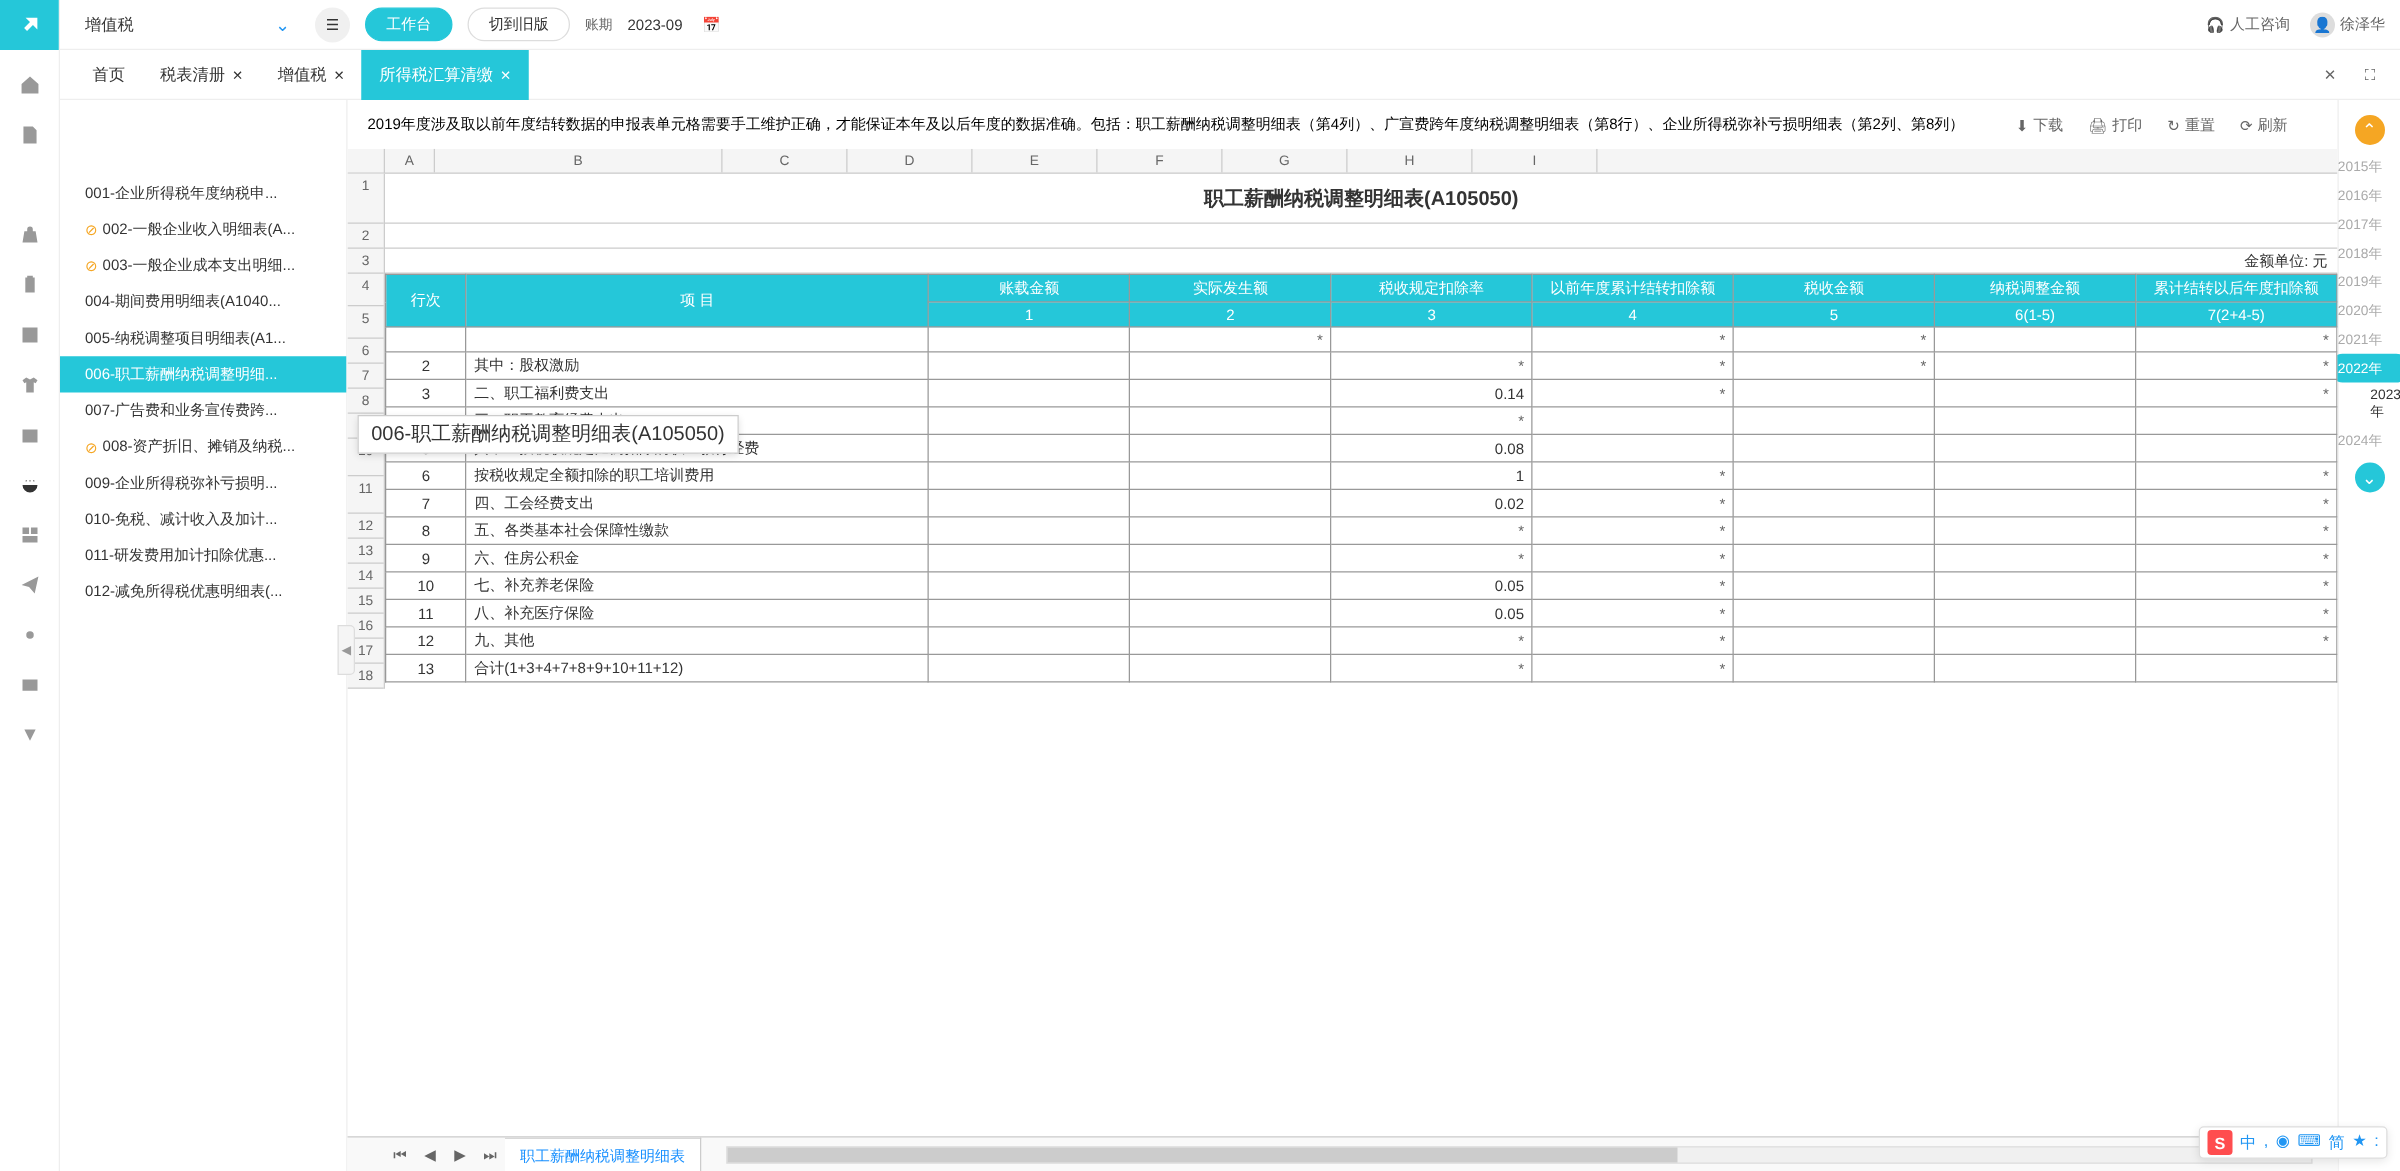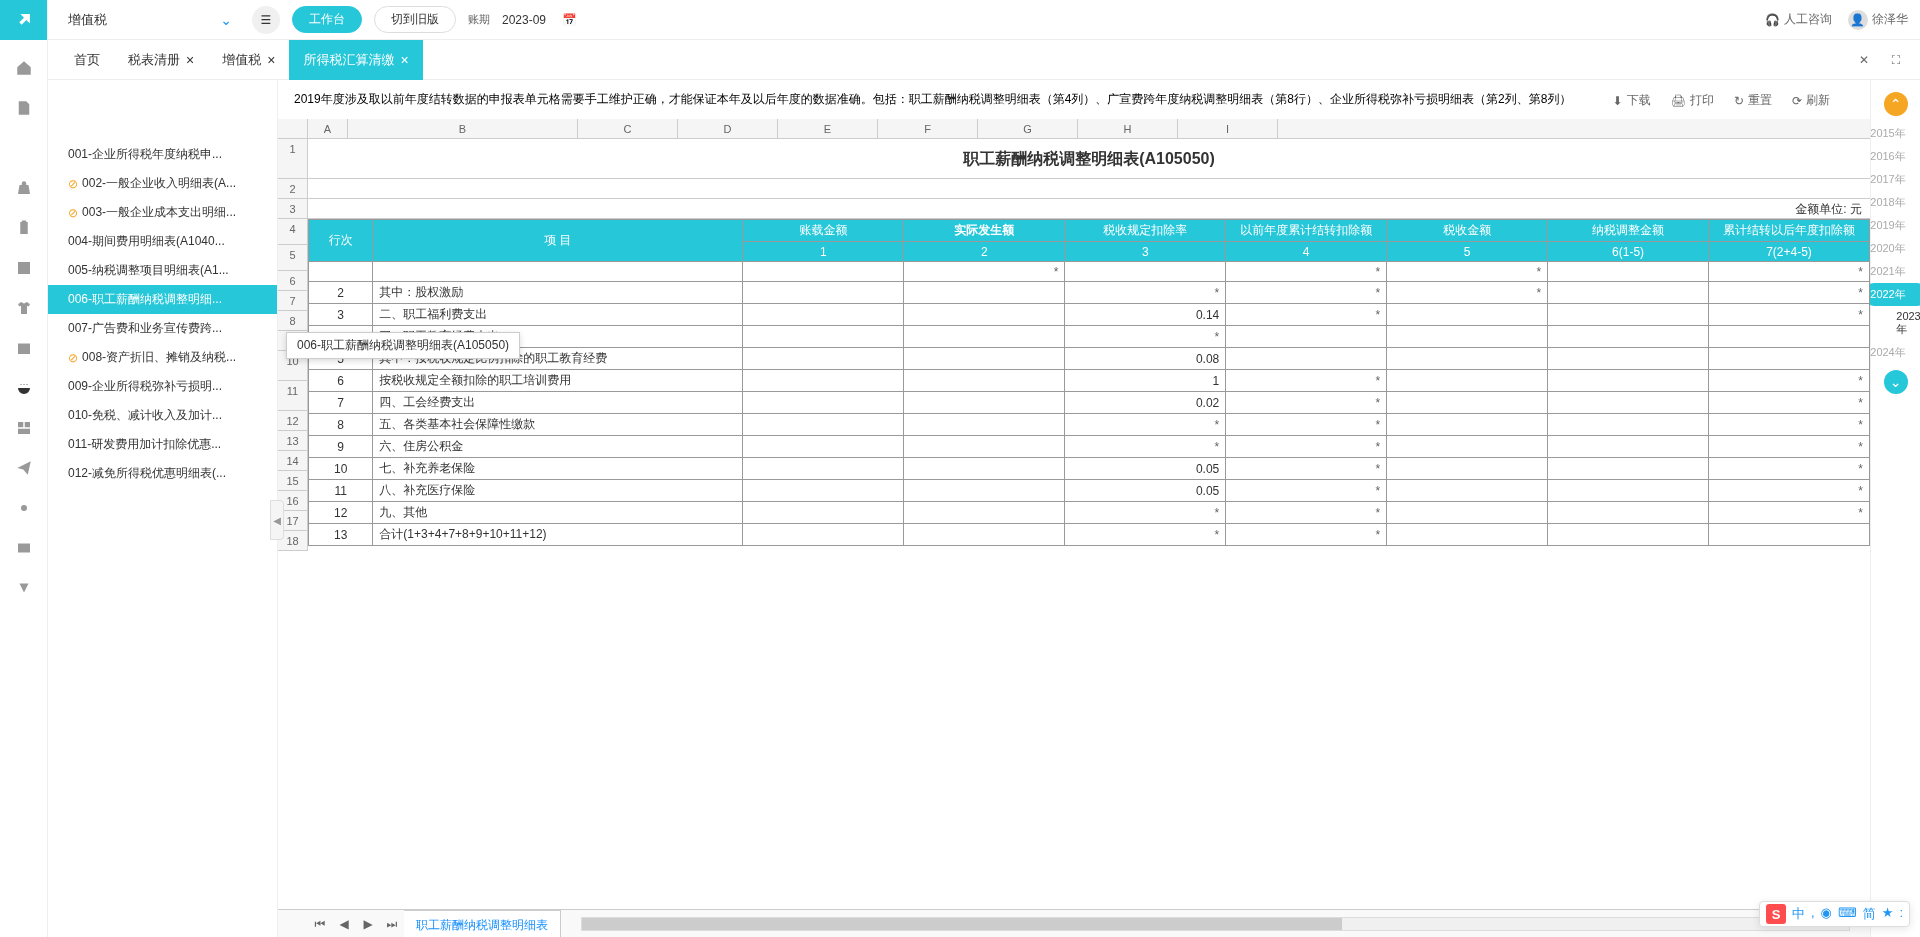--- a/index.html
+++ b/index.html
@@ -44,21 +44,21 @@
 .tabs-icon { width: 24px; height: 24px; display: flex; align-items: center; justify-content: center; cursor: pointer; color: #666; }
 
 
 .content { flex: 1; display: flex; position: relative; }
 
 
 .form-list { width: 230px; border-right: 1px solid #eee; padding-top: 60px; }
 .form-item { padding: 6px 8px 6px 20px; font-size: 12px; cursor: pointer; white-space: nowrap; overflow: hidden; text-overflow: ellipsis; display: flex; align-items: center; gap: 4px; }
 .form-item.selected { background: #25c7d9; color: #fff; }
 .form-item-warn { color: #f5a623; font-size: 12px; }
-.tooltip-box { position: absolute; left: 238px; top: 252px; background: #fff; border: 1px solid #ccc; padding: 4px 10px; font-size: 12px; box-shadow: 0 2px 6px rgba(0,0,0,.15); z-index: 50; }
+.tooltip-box { position: absolute; left: 238px; top: 252px; background: #fff; border: 1px solid #ccc; padding: 4px 10px; font-size: 16px; box-shadow: 0 2px 6px rgba(0,0,0,.15); z-index: 50; }
 
 
 .sheet-area { flex: 1; display: flex; flex-direction: column; position: relative; }
 .warning-bar { padding: 10px 16px; font-size: 12px; color: #000000; line-height: 1.6; position: relative; }
 .action-bar { position: absolute; right: 40px; top: 12px; display: flex; gap: 20px; font-size: 12px; color: #666; }
 .action-item { display: flex; align-items: center; gap: 4px; cursor: pointer; }
 
 
 .spreadsheet-wrap { flex: 1; position: relative; overflow: hidden; }
 .col-headers { display: flex; height: 20px; background: #f5f5f5; border-bottom: 1px solid #ccc; margin-left: 30px; }
@@ -340,21 +340,21 @@
           <div class="sheet-body">
             <div class="sheet-title" style="height:40px;">职工薪酬纳税调整明细表(A105050)</div>
             <div style="height:20px;border-bottom:1px solid #ccc;"></div>
             <div class="unit-row">金额单位:   元</div>
             <table class="data-table" id="data-table">
                 <thead>
                   <tr>
                     <th rowspan="2" style="width: 40px;">行次</th>
                     <th rowspan="2" style="width: 230px;">项   目</th>
                     <th style="width: 100px;">账载金额</th>
-                    <th style="width: 100px; font-weight: bold;">实际发生额</th>
+                    <th style="width: 100px;">实际发生额</th>
                     <th style="width: 100px;">税收规定扣除率</th>
                     <th style="width: 100px;">以前年度累计结转扣除额</th>
                     <th style="width: 100px;">税收金额</th>
                     <th style="width: 100px;">纳税调整金额</th>
                     <th style="width: 100px; margin-left: 20px;">累计结转以后年度扣除额</th>
                   </tr>
                   <tr>
                     <th class="sub">1</th>
                     <th class="sub">2</th>
                     <th class="sub">3</th>

